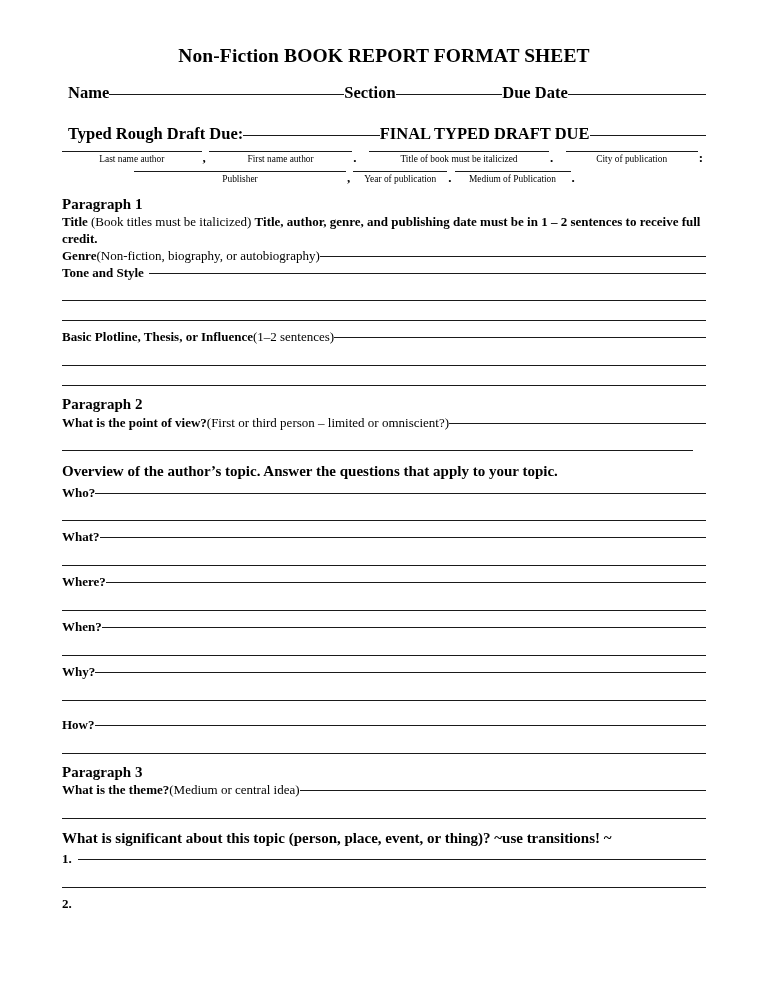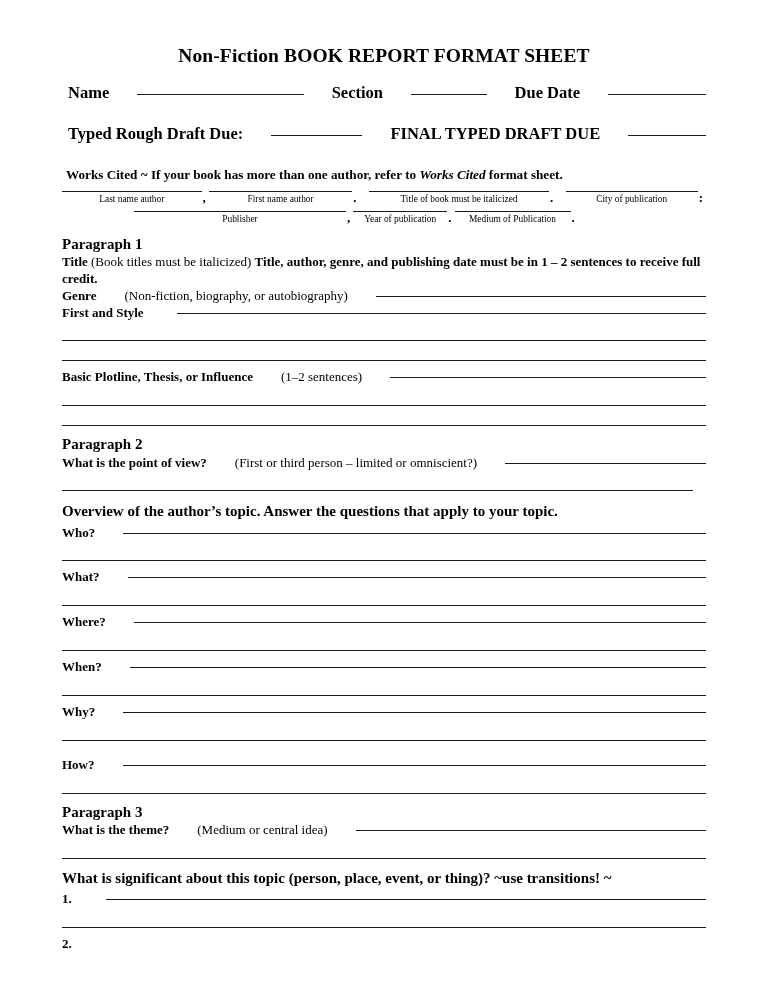--- a/index.html
+++ b/index.html
@@ -102,21 +102,20 @@
   .b { font-weight: bold; }
   .n { font-weight: normal; }
 
   .p1 { margin-top: 9px; }
 
   .line-with-rule {
     display: flex;
     align-items: baseline;
     white-space: nowrap;
     width: 100%;
-    gap: 28px;
   }
   .line-with-rule .grow {
     flex: 1 1 auto;
     border-bottom: 1.4px solid #1a1a1a;
     height: 0;
     position: relative;
     top: -3px;
   }
   .shrink-r { flex: 0 0 auto; }
   .q-block { margin-top: 3px; }
@@ -141,23 +140,20 @@
 
   <div class="hdr-row second">
     <span class="line-with-rule">
       <span class="shrink-r">Typed Rough Draft Due:</span>
       <span class="grow" style="flex:1 1 150px"></span>
       <span class="shrink-r">FINAL TYPED DRAFT DUE</span>
       <span class="grow" style="flex:1 1 128px"></span>
     </span>
   </div>
 
-  <div class="works-line">
-    <span>Works Cited ~ If your book has more than one author, refer to </span><i>Works Cited</i><span> format sheet.</span>
-  </div>
 
   <div class="cite-block">
     <div class="cite-row row1">
       <span class="cite-cell" style="width:146px">
         <span class="cline"></span>
         <span class="clabel">Last name author</span>
       </span>
       <span class="cite-punct">,</span>
       <span class="cite-cell" style="width:150px">
         <span class="cline"></span>
@@ -203,21 +199,21 @@
     <span class="b">Title</span><span class="n"> (Book titles must be italicized) </span><span class="b">Title, author, genre, and publishing date must be in 1 – 2 sentences to receive full credit.</span>
   </div>
 
   <div class="body-line line-with-rule">
     <span class="b shrink-r">Genre</span>
       <span class="n shrink-r"> (Non-fiction, biography, or autobiography)</span>
     <span class="grow"></span>
   </div>
 
   <div class="body-line line-with-rule">
-    <span class="b shrink-r">First and Style</span>
+    <span class="b shrink-r">Tone and Style</span>
     <span class="grow" style="margin-left:5px"></span>
   </div>
 
 
   <span class="blankline"></span>
   <span class="blankline"></span>
 
   <div class="body-line line-with-rule" style="margin-top:8px">
     <span class="b shrink-r">Basic Plotline, Thesis, or Influence</span>
       <span class="n shrink-r"> (1–2 sentences)</span>

